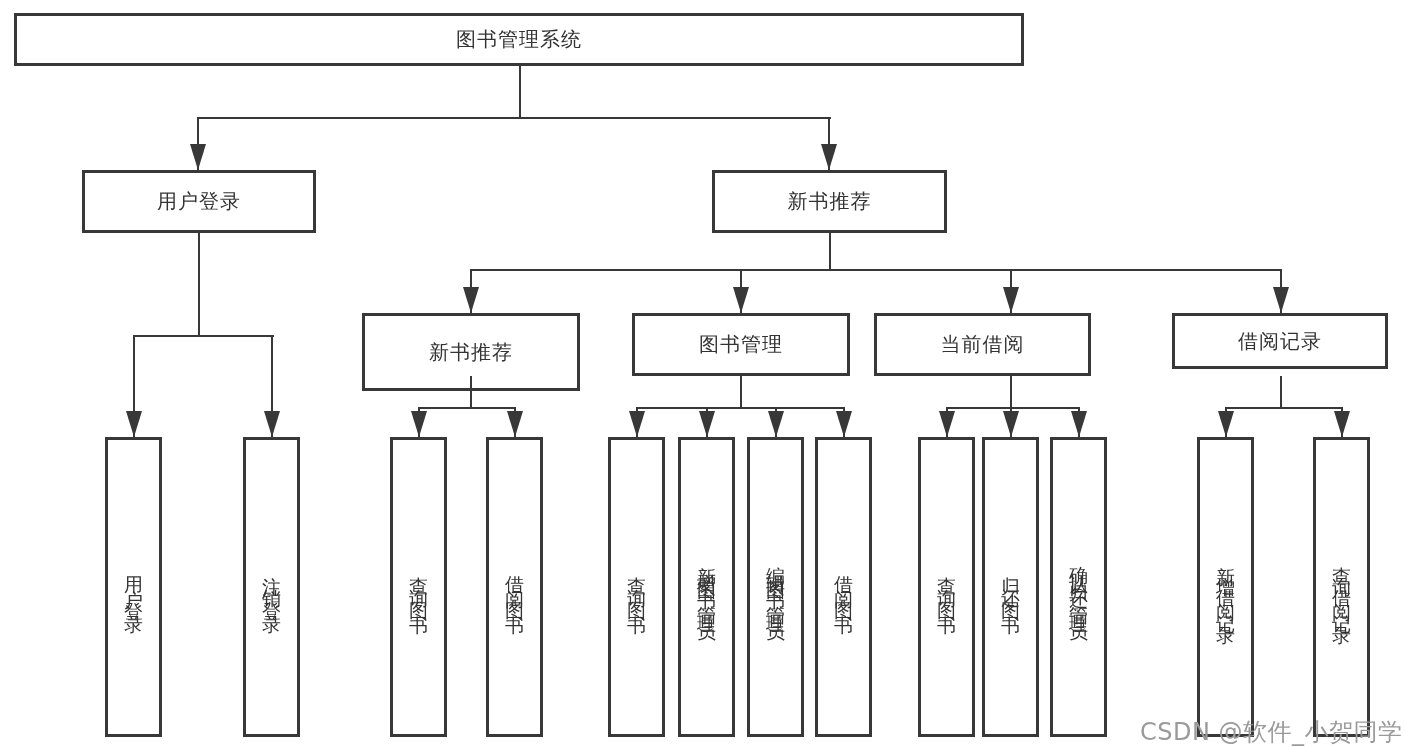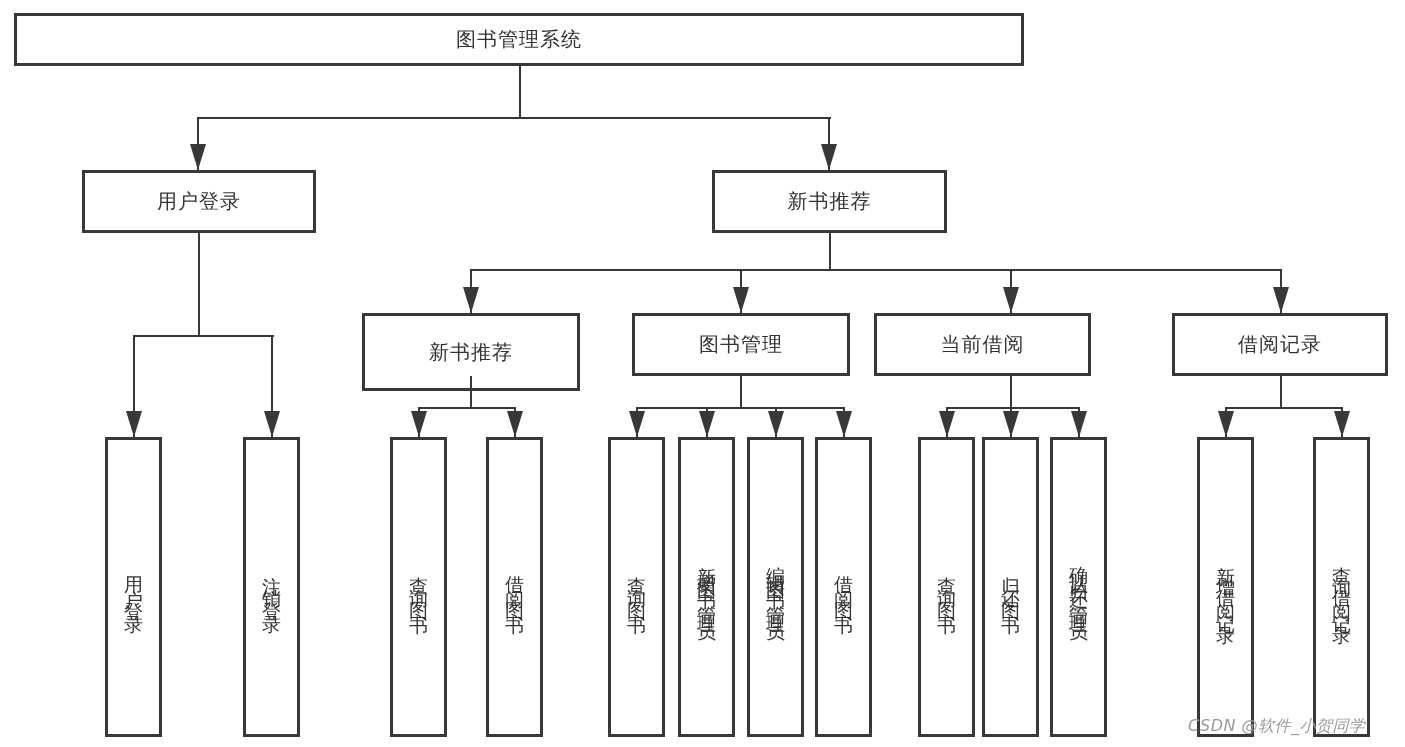--- a/index.html
+++ b/index.html
@@ -41,28 +41,27 @@
   .vl { position: absolute; width: 2px;  background: var(--line, #383838); }
   .hl { position: absolute; height: 2px; background: var(--line, #383838); }
   .ah {
     position: absolute; width: 0; height: 0;
     border-left: 8px solid transparent;
     border-right: 8px solid transparent;
     border-top: 26px solid var(--line, #383838);
   }
   .wm {
     position: absolute;
-    left: 1188px;
+    left: 1140px;
     top: 716px;
-    font-size: 16px;
+    font-size: 24px;
     color: var(--wm, #9a9a9a);
     white-space: nowrap;
     z-index: 10;
     letter-spacing: 0.5px;
-    font-style: italic;
   }
 </style>
 </head>
 <body>
 
 <div class="canvas">
 
   <div class="box" style="left:14px;top:13px;width:1010px;height:53px">
     <span class="ht">图书管理系统</span>
   </div>
@@ -76,21 +75,21 @@
 
   <div class="box" style="left:362px;top:313px;width:218px;height:78px">
     <span class="ht">新书推荐</span>
   </div>
   <div class="box" style="left:632px;top:313px;width:218px;height:63px">
     <span class="ht">图书管理</span>
   </div>
   <div class="box" style="left:874px;top:313px;width:217px;height:63px">
     <span class="ht">当前借阅</span>
   </div>
-  <div class="box" style="left:1172px;top:313px;width:216px;height:63px">
+  <div class="box" style="left:1172px;top:313px;width:216px;height:56px">
     <span class="ht">借阅记录</span>
   </div>
 
   <div class="box" style="left:105px;top:437px;width:57px;height:300px">
     <span class="vt">用户登录</span>
   </div>
   <div class="box" style="left:243px;top:437px;width:57px;height:300px">
     <span class="vt">注销登录</span>
   </div>
 

